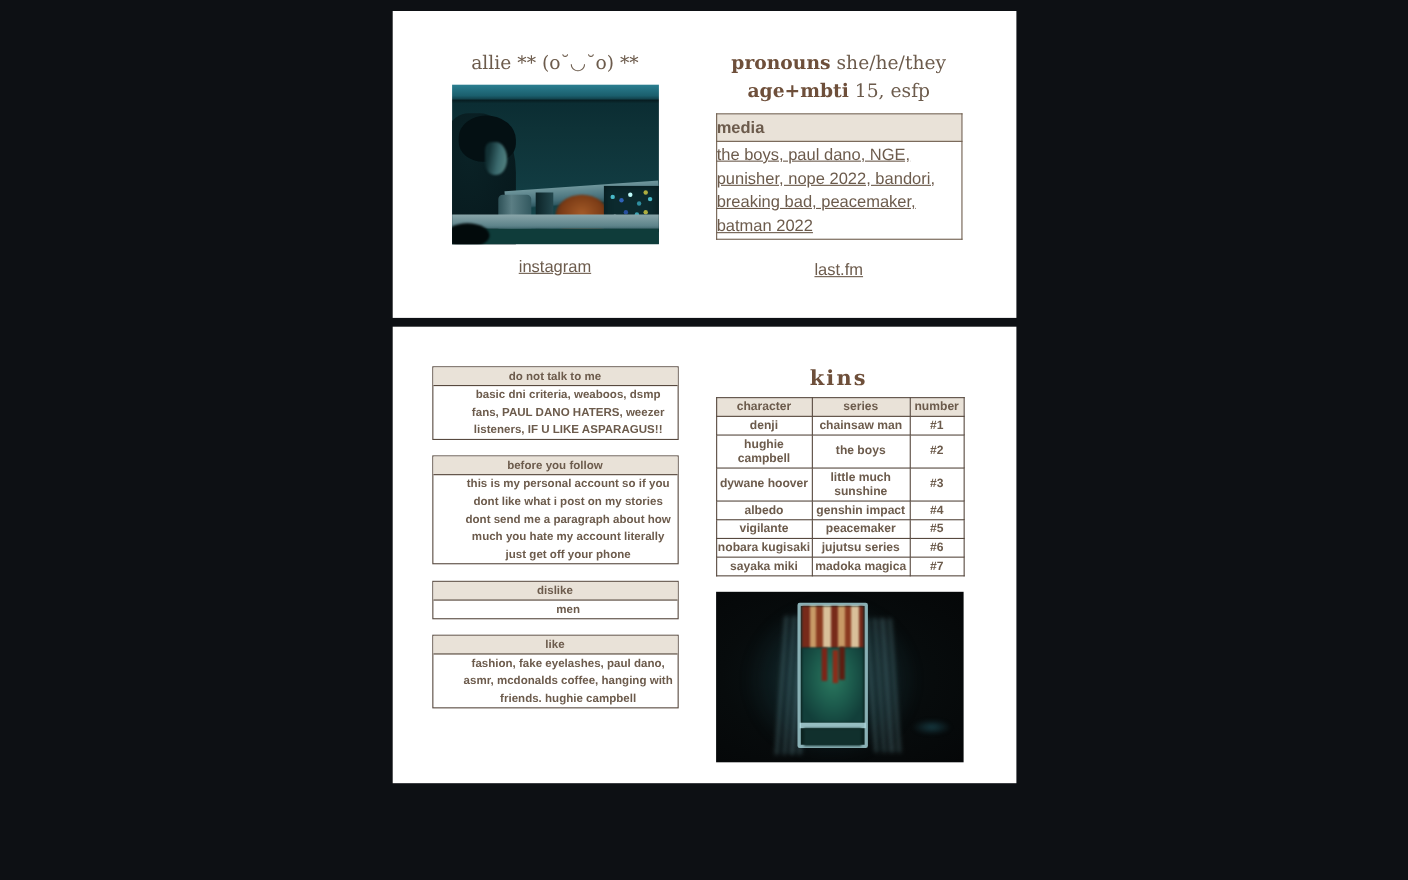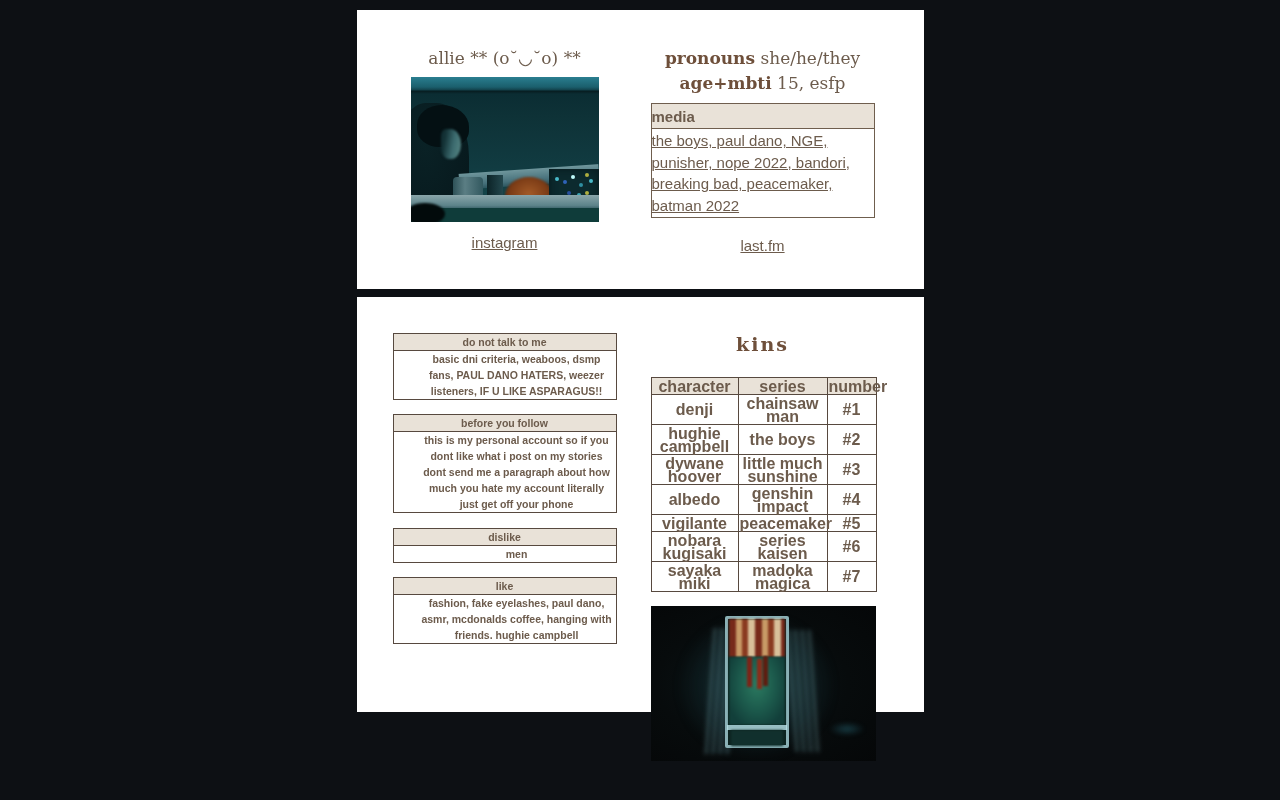--- a/index.html
+++ b/index.html
@@ -55,22 +55,22 @@
     background:#e9e2d8;border-bottom:1px solid #57493f;
     font-size:10.5px;font-weight:bold;text-align:center;line-height:16px;color:#6c5b4c;
   }
   .info-box .bd{
     font-size:10.5px;font-weight:bold;text-align:center;line-height:16px;
     padding:0 3px;color:#6c5b4c;margin-left:24px;
   }
 
   
   .kins-table{
-    width:100%;border-collapse:collapse;table-layout:fixed;margin-top:22px;
-    font-size:16px;font-weight:bold;color:#6c5b4c;
+    width:100%;border-collapse:collapse;table-layout:fixed;margin-top:6px;
+    font-size:11px;font-weight:bold;color:#6c5b4c;
   }
   .kins-table col.c1{width:87px;} .kins-table col.c2{width:89px;} .kins-table col.c3{width:49px;}
   .kins-table th,.kins-table td{border:1px solid #57493f;text-align:center;padding:1.5px 1px;line-height:13px;}
   .kins-table th{background:#e9e2d8;}
 
   
   .photo{position:relative;overflow:hidden;}
   .photo-studio{
     width:188px;height:145px;margin:6px auto 0;
     background:
@@ -239,21 +239,21 @@
               <td>genshin impact</td>
               <td>#4</td>
             </tr>
           <tr>
               <td>vigilante</td>
               <td>peacemaker</td>
               <td>#5</td>
             </tr>
           <tr>
               <td>nobara kugisaki</td>
-              <td>series kaisen</td>
+              <td>jujutsu series</td>
               <td>#6</td>
             </tr>
           <tr>
               <td>sayaka miki</td>
               <td>madoka magica</td>
               <td>#7</td>
             </tr>
         </tbody>
       </table>
 

